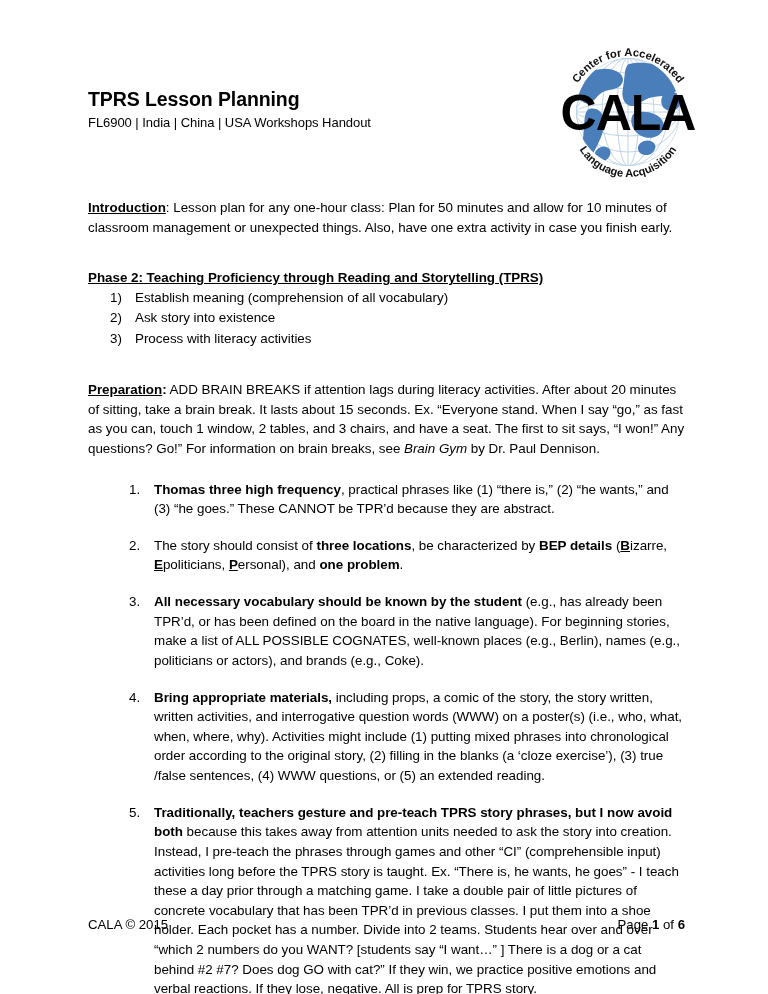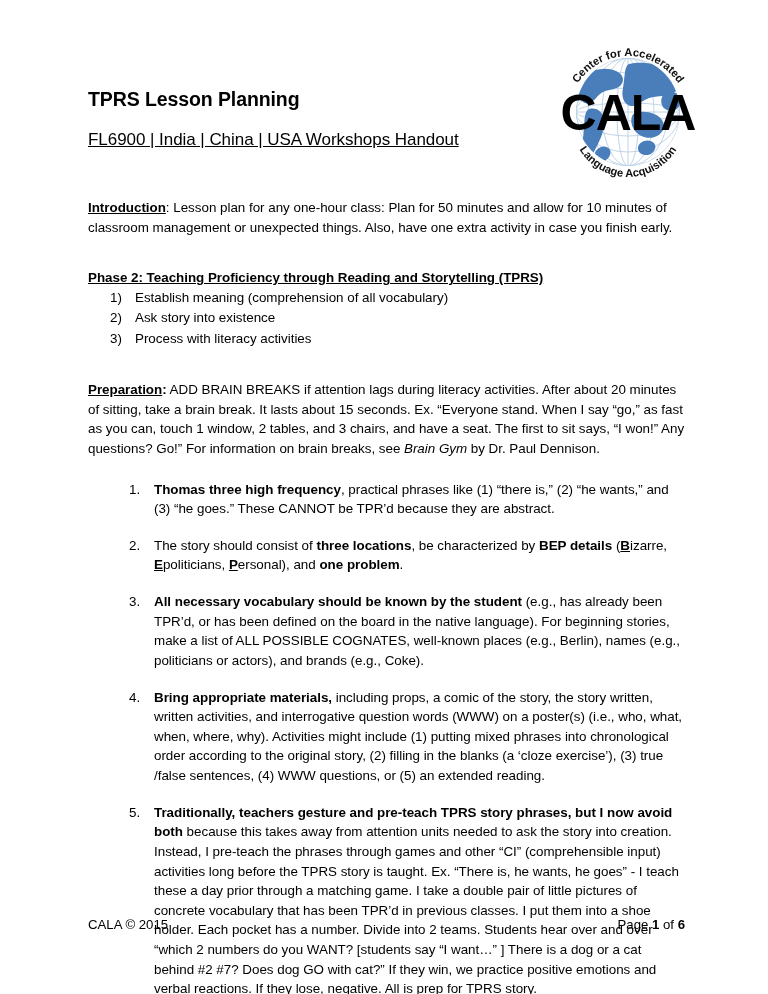--- a/index.html
+++ b/index.html
@@ -31,28 +31,27 @@
     position: absolute;
     top: 88px;
     left: 88px;
     width: 600px;
   }
   .doc-title {
     font-size: 19.5px;
     font-weight: bold;
     letter-spacing: -0.1px;
     line-height: 1.18;
-    margin: 0 0 17px 0;
+    margin: 0 0 3px 0;
   }
   .doc-sub {
-    font-size: 17px;
+    font-size: 13px;
     line-height: 1.36;
     margin: 0;
     letter-spacing: -0.05px;
-    text-decoration: underline;
   }
 
   
   .logo {
     position: absolute;
     top: 37px;
     left: 545px;
     width: 166px;
     height: 146px;
   }

